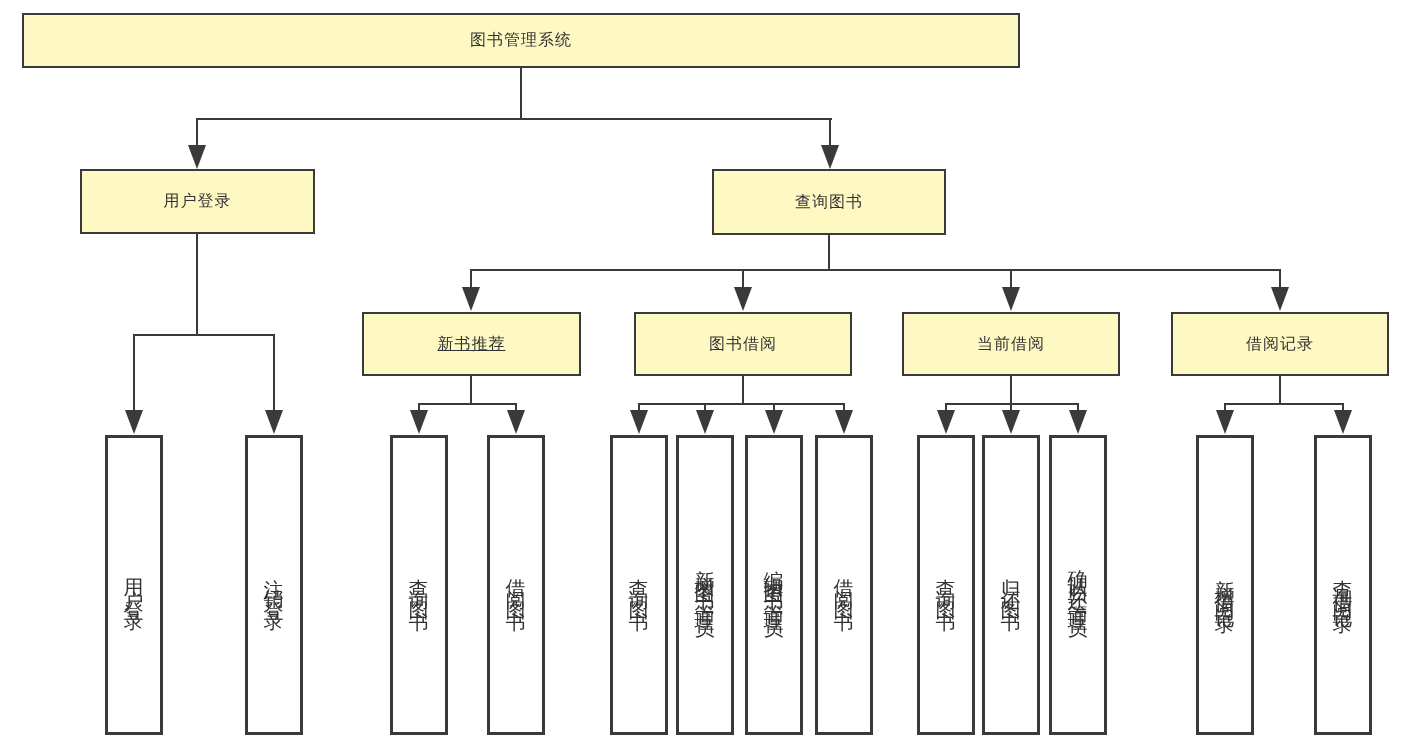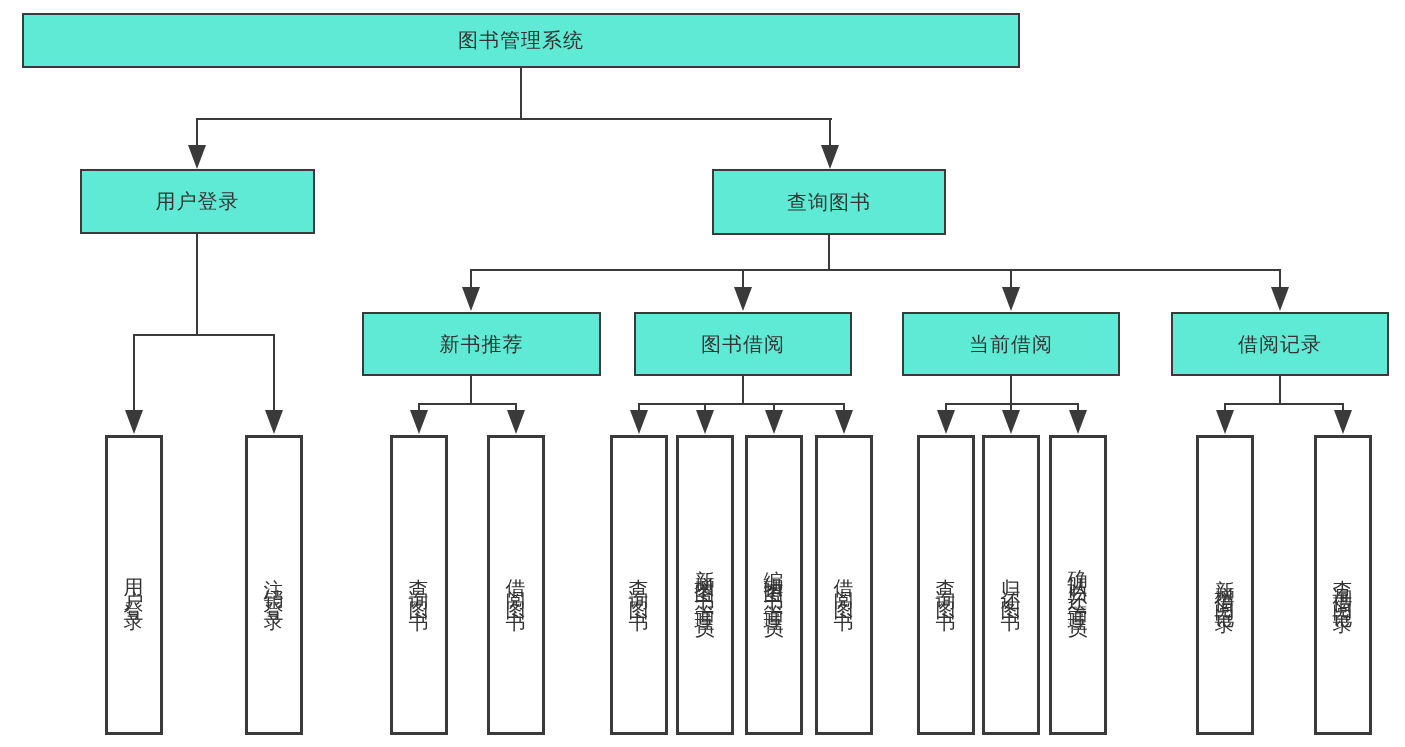--- a/index.html
+++ b/index.html
@@ -7,24 +7,24 @@
     position:relative;
     width:1405px;height:747px;
     background:#ffffff;
     font-family:"Liberation Sans","DejaVu Sans",sans-serif;
     color:#333333;
     overflow:hidden;
   }
   .box{
     position:absolute;
     box-sizing:border-box;
-    background:#5eead4;
+    background:#fef9c3;
     border:2px solid #3a3a3a;
     display:flex;align-items:center;justify-content:center;
-    font-size:20px;
+    font-size:16px;
     letter-spacing:1px;
     z-index:2;
     text-align:center;
   }
   .vbox{
     position:absolute;
     box-sizing:border-box;
     background:#ffffff;
     border:3px solid #3a3a3a;
     width:58px;height:300px;top:435px;
@@ -69,21 +69,21 @@
   </div>
 
   <div class="box" style="left:80px;top:169px;width:235px;height:65px;">
     <span>用户登录</span>
   </div>
 
   <div class="box" style="left:712px;top:169px;width:234px;height:66px;">
     <span>查询图书</span>
   </div>
 
-  <div class="box" style="left:362px;top:312px;width:239px;height:64px;">
+  <div class="box" style="left:362px;top:312px;width:219px;height:64px;text-decoration:underline;">
     <span>新书推荐</span>
   </div>
 
   <div class="box" style="left:634px;top:312px;width:218px;height:64px;">
     <span>图书借阅</span>
   </div>
 
   <div class="box" style="left:902px;top:312px;width:218px;height:64px;">
     <span>当前借阅</span>
   </div>

